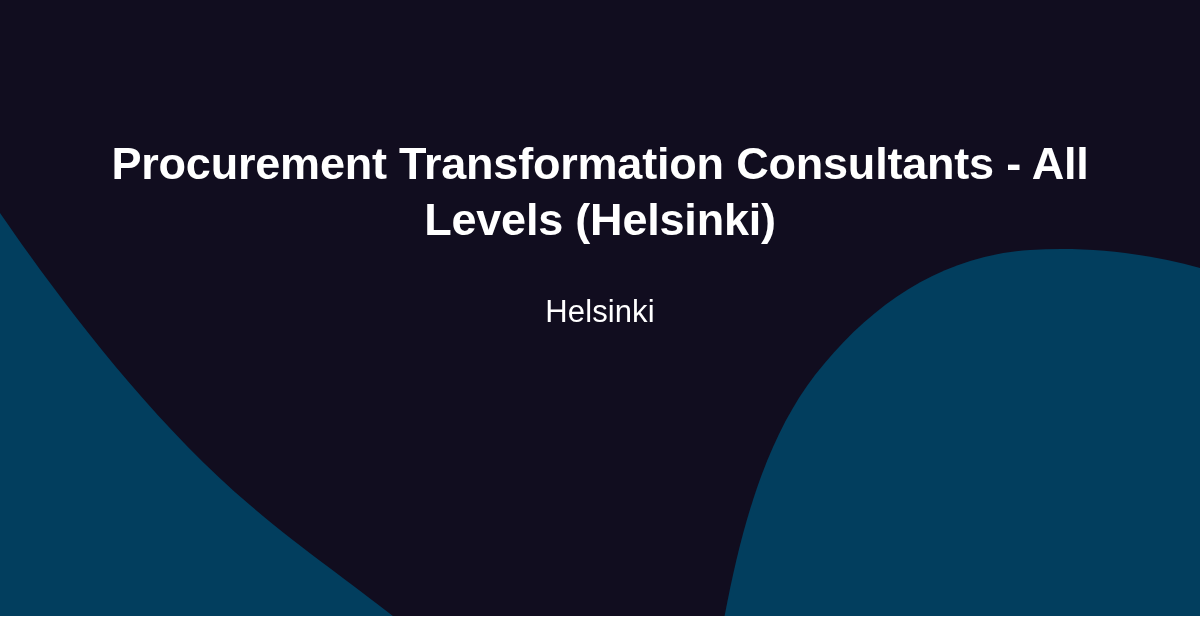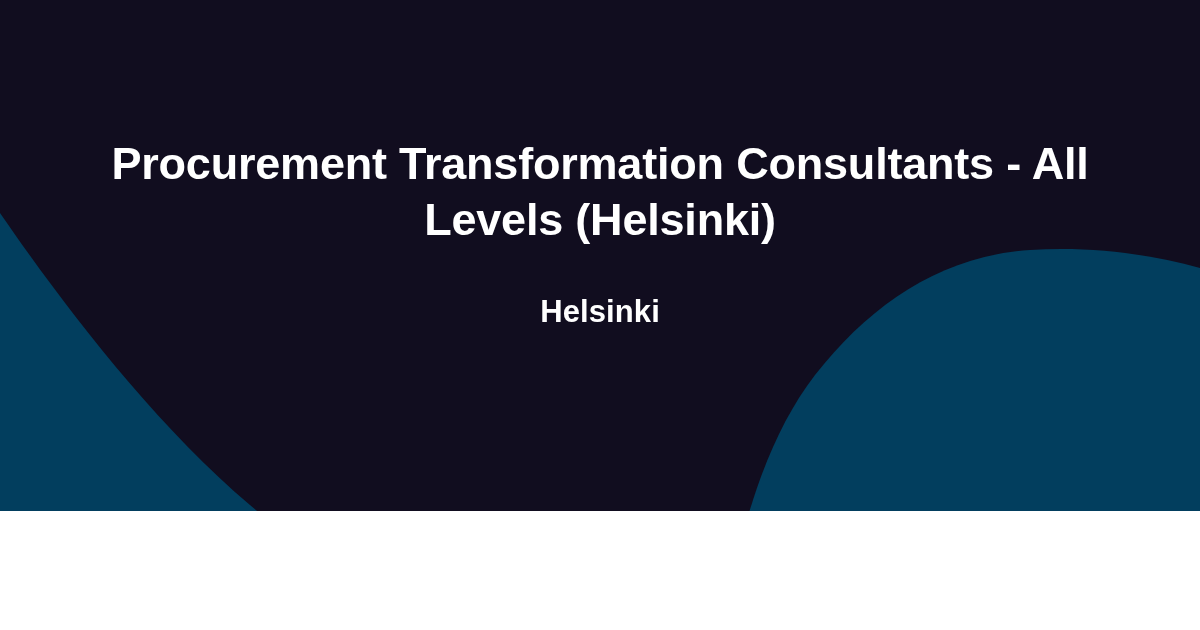--- a/index.html
+++ b/index.html
@@ -5,21 +5,21 @@
 <style>
   html, body {
     margin: 0;
     padding: 0;
     background: #ffffff;
   }
 
   .card {
     position: relative;
     width: 1200px;
-    height: 511px;
+    height: 616px;
     overflow: hidden;
     background: #4c1d95;
     font-family: "Liberation Sans", "DejaVu Sans", sans-serif;
   }
 
   .bg-layer {
     position: absolute;
     inset: 0;
     width: 1200px;
     height: 630px;
@@ -50,21 +50,21 @@
     white-space: pre-line;
   }
 
   .subtitle {
     margin: 0;
     padding-top: 44px;
     text-align: center;
     color: #ffffff;
     font-size: 31px;
     line-height: 40px;
-    font-weight: 700;
+    font-weight: 400;
     letter-spacing: 0.1px;
   }
 </style>
 </head>
 <body>
 
 <div class="card">
 
   <svg class="bg-layer" viewBox="0 0 1200 630" preserveAspectRatio="none" xmlns="http://www.w3.org/2000/svg">
     <rect x="0" y="0" width="1200" height="630" fill="#110d1f"></rect>

